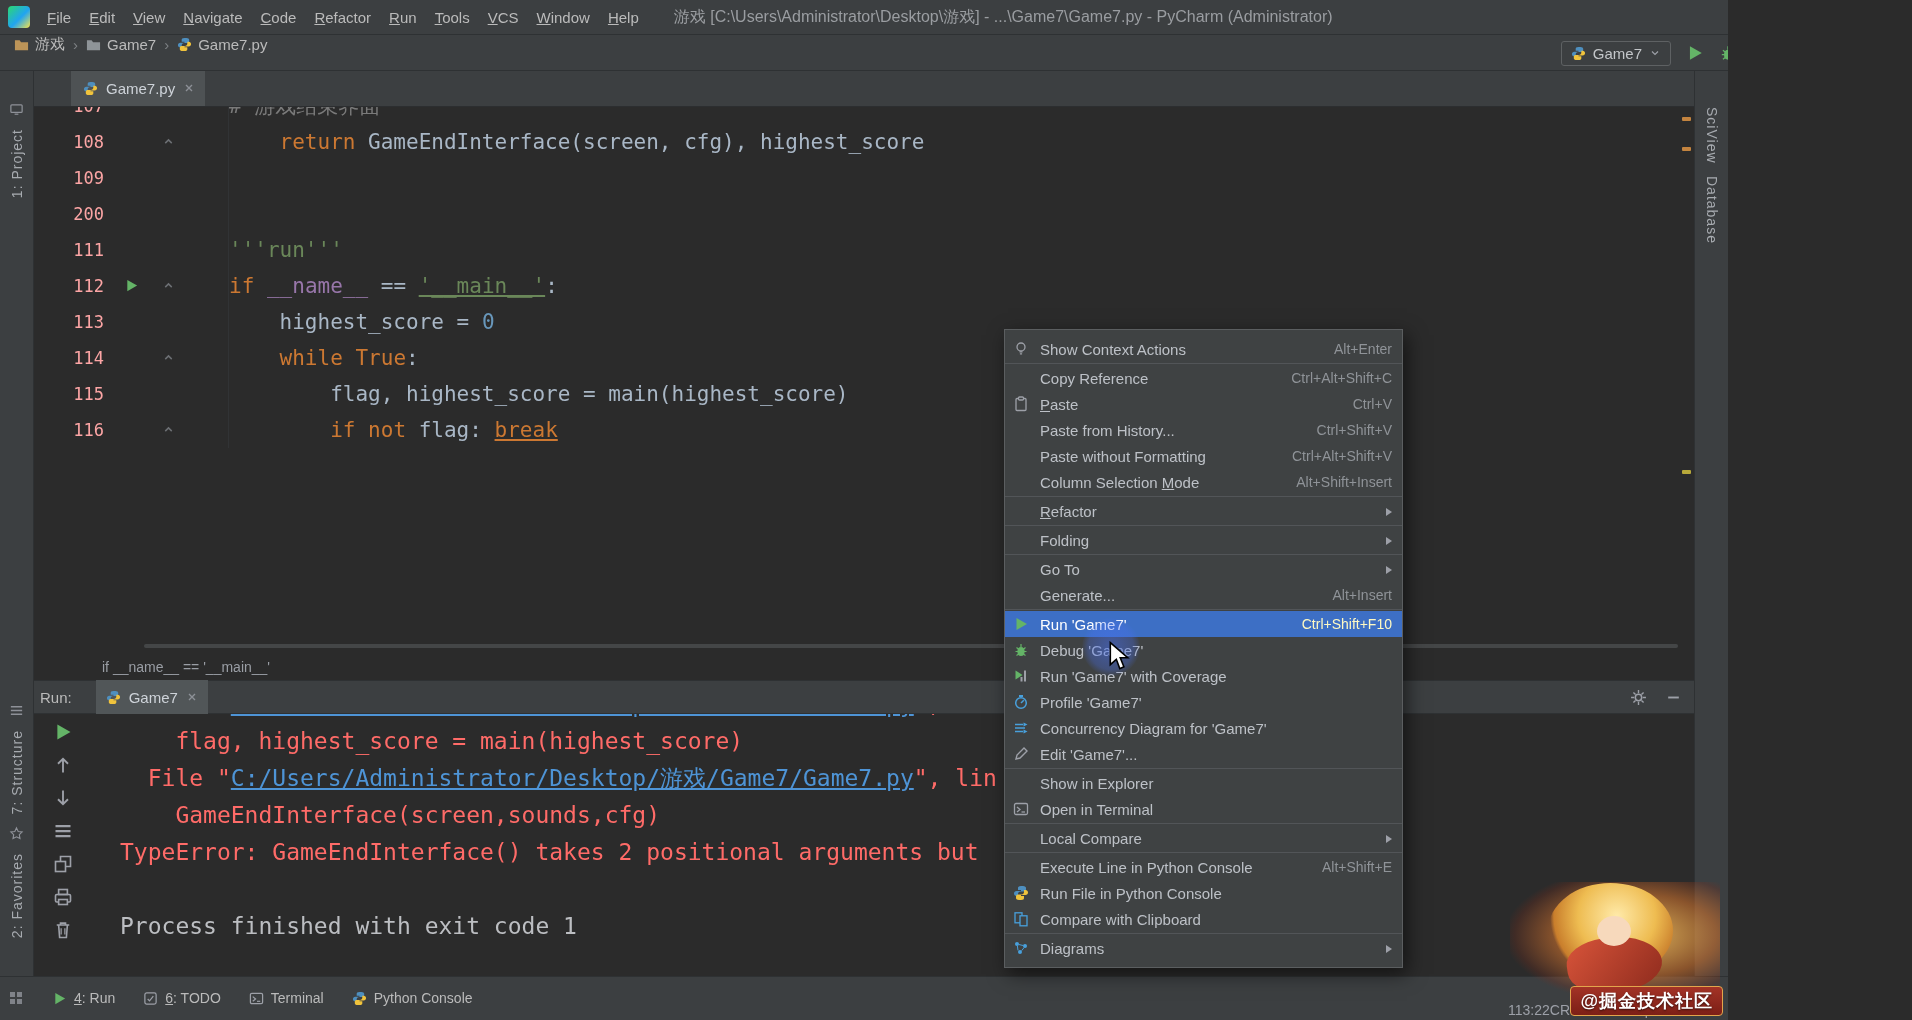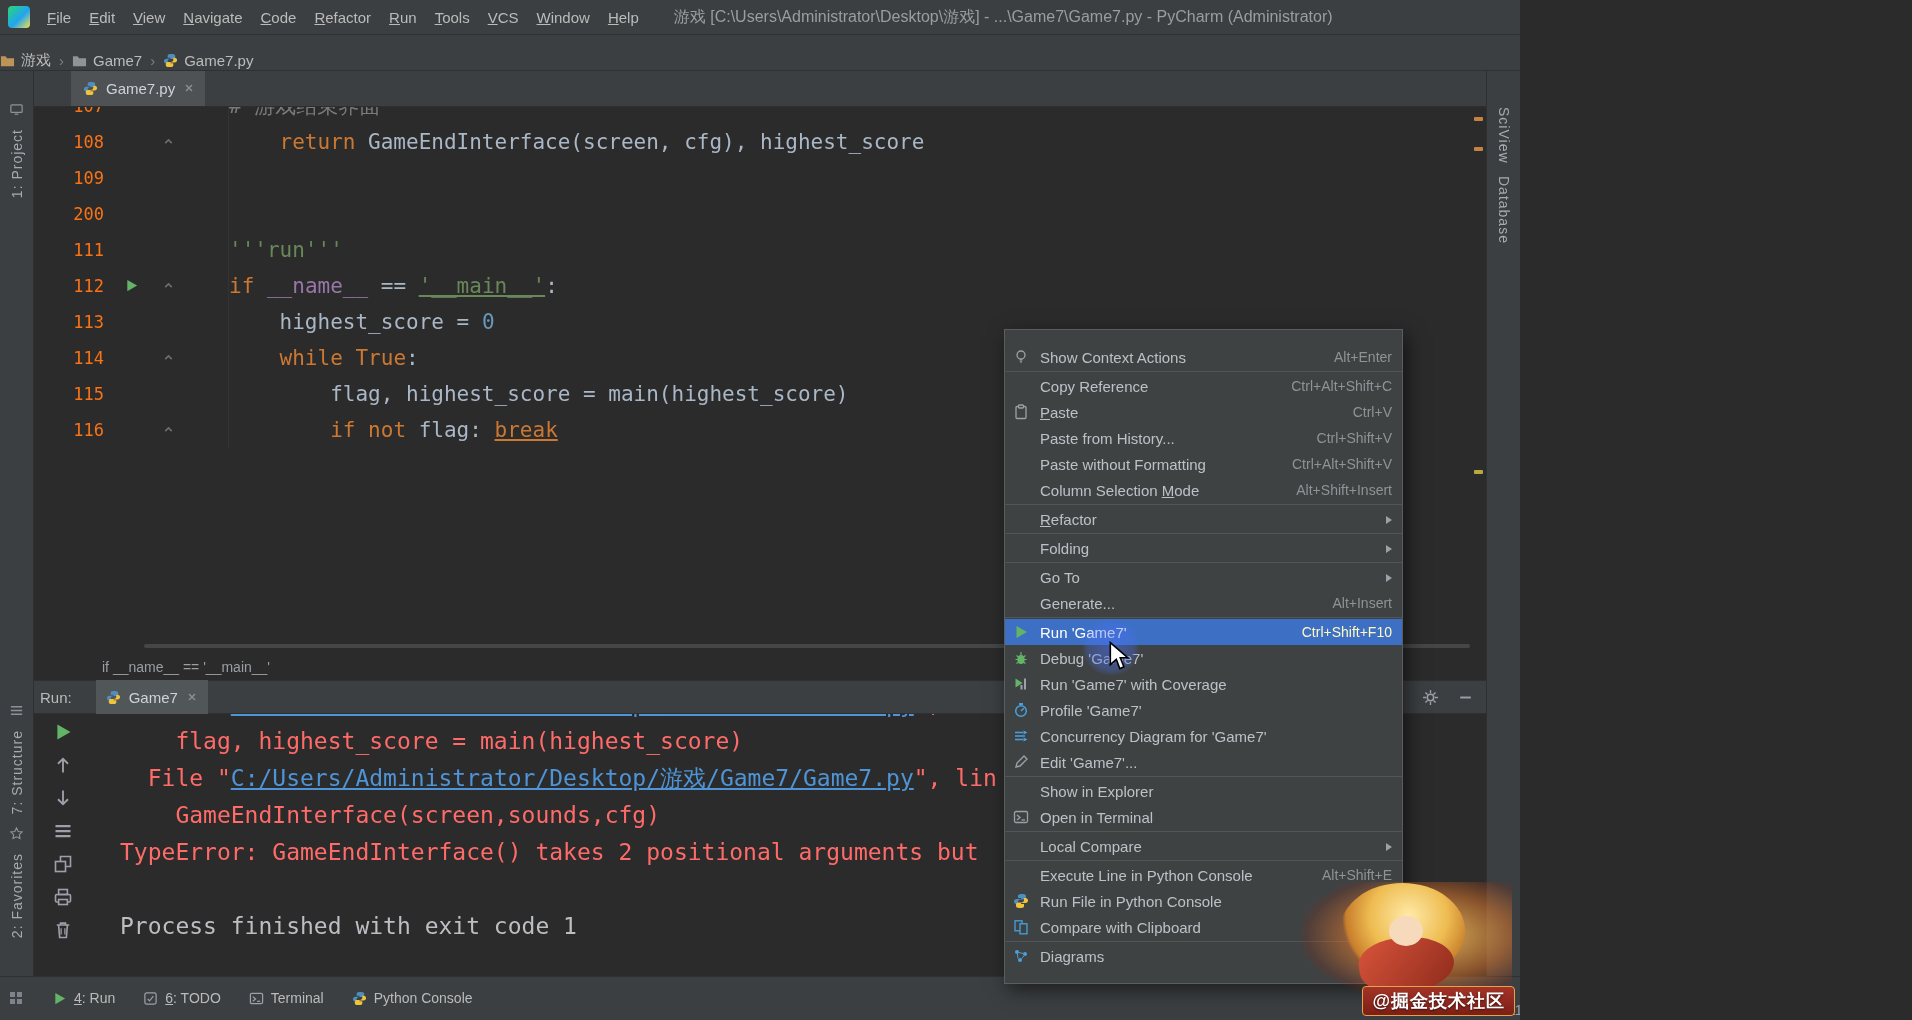--- a/index.html
+++ b/index.html
@@ -1,34 +1,34 @@
 <!DOCTYPE html>
 <html><head>
 <meta charset="utf-8">
 <style>
   *{margin:0;padding:0;box-sizing:border-box}
   html,body{width:1912px;height:1020px;overflow:hidden;background:#2b2b2b}
   body{font-family:"Liberation Sans",sans-serif;color:#bbbbbb;-webkit-font-smoothing:antialiased}
-  .page{position:relative;width:1520px;height:1020px;overflow:hidden;background:#2b2b2b}
+  .page{position:relative;width:1728px;height:1020px;overflow:hidden;background:#2b2b2b}
   .ic{display:inline-flex;width:16px;height:16px;flex:0 0 auto}
   .ic svg{width:100%;height:100%;display:block}
   u{text-decoration:underline}
 
   
   .titlebar{position:absolute;left:0;top:0;width:1912px;height:35px;background:#3c3f41;border-bottom:1px solid #2e3133;display:flex;align-items:center;padding-left:8px;z-index:20}
   .logo{width:22px;height:22px;border-radius:4px;background:linear-gradient(135deg,#2bd96f 0%,#21a4f1 55%,#f5e34b 100%);margin-right:8px}
   .menubar{display:flex;align-items:center}
   .menu-item{padding:0 9px;font-size:15px;color:#bbbbbb;white-space:nowrap}
   .win-title{margin-left:26px;font-size:16px;color:#9a9da1;white-space:nowrap}
   .win-controls{position:absolute;right:0;top:0;height:35px;display:flex}
   .win-btn{width:48px;height:35px;display:flex;align-items:center;justify-content:center;color:#b6b9bc}
   .win-btn .ic{width:14px;height:14px}
 
   
-  .navbar{position:absolute;left:0;top:35px;width:1912px;height:36px;background:#3c3f41;border-bottom:1px solid #2e3133;display:flex;align-items:flex-end;z-index:19}
+  .navbar{position:absolute;left:0;top:35px;width:1912px;height:36px;background:#3c3f41;border-bottom:1px solid #2e3133;display:flex;align-items:flex-start;padding-left:14px;z-index:19}
   .crumbs{display:flex;align-items:center;gap:6px;font-size:15px}
   .crumb{display:inline-flex;align-items:center;gap:6px;color:#bbbbbb}
   .crumb-sep{color:#7d8184;padding:0 2px}
   .run-cluster{position:absolute;right:10px;top:0;height:36px;display:flex;align-items:center;gap:15px}
   .run-config{display:flex;align-items:center;gap:7px;border:1px solid #5e6163;border-radius:3px;padding:3px 9px;font-size:15px;color:#c3c6c9}
   .nav-act{display:inline-flex;width:18px;height:18px}
   .nav-act svg{width:100%;height:100%}
   .dim{opacity:.4}
 
   
@@ -41,21 +41,21 @@
 
   
   .tabbar{position:absolute;left:34px;top:71px;right:34px;height:36px;background:#3c3f41;border-bottom:1px solid #2c2e30;display:flex;align-items:flex-end;z-index:14}
   .ed-tab{margin-left:37px;height:36px;background:#4e5254;display:flex;align-items:center;gap:8px;padding:0 10px 0 12px;font-size:15px;color:#ced3d9}
   .tab-close{width:12px;height:12px;opacity:.8}
 
   
   .editor{position:absolute;left:34px;top:107px;right:34px;height:546px;background:#2b2b2b;overflow:hidden;z-index:5}
   .ed-row{display:flex;height:36px;white-space:pre}
   .ed-row.first{margin-top:-19px}
-  .ed-num{width:70px;text-align:right;font:17px/36px "DejaVu Sans Mono",monospace;color:#f97316}
+  .ed-num{width:70px;text-align:right;font:17px/36px "DejaVu Sans Mono",monospace;color:#fca5a5}
   .ed-gut{width:125px;position:relative;border-right:1px solid #313335}
   .ed-gut .g-run{position:absolute;left:20px;top:10px;width:15px;height:15px}
   .ed-gut .g-fold{position:absolute;left:58px;top:11px;width:13px;height:13px;opacity:.75}
   .ed-code{font:21px/36px "DejaVu Sans Mono",monospace;color:#a9b7c6;white-space:pre}
   .cs.kw{color:#cc7832}
   .cs.str{color:#6a8759}
   .cs.num{color:#6897bb}
   .cs.com{color:#7a7a7a}
   .cs.dun{color:#9876aa}
   .cs.u{text-decoration:underline}
@@ -85,21 +85,21 @@
 
   
   .bottombar{position:absolute;left:0;bottom:0;width:1912px;height:44px;background:#3c3f41;border-top:1px solid #2e3133;z-index:16}
   .bb-row{position:absolute;left:8px;top:8px;height:26px;display:flex;align-items:center;gap:28px}
   .bb-item{display:inline-flex;align-items:center;gap:7px;font-size:14px;color:#bbbbbb}
   .bb-item .ic{width:15px;height:15px}
   .switcher{width:16px;height:16px;opacity:.7}
   .statusrow{position:absolute;left:1508px;bottom:2px;display:flex;font-size:14px;color:#9da0a8;white-space:nowrap}
 
   
-  .context-menu{position:absolute;left:1004px;top:329px;width:399px;background:#3f4243;border:1px solid #5b5e60;box-shadow:4px 6px 18px rgba(0,0,0,.55);padding:14px 0;z-index:50}
+  .context-menu{position:absolute;left:1004px;top:329px;width:399px;background:#3f4243;border:1px solid #5b5e60;box-shadow:4px 6px 18px rgba(0,0,0,.55);padding:6px 0;z-index:50}
   .cm-item{display:flex;align-items:center;height:26px;padding:0 10px 0 8px;color:#bdc1c7;font-size:15px;white-space:nowrap}
   .cm-item.sel{background:#3d6fc5;color:#ffffff}
   .cm-ic{width:20px;height:16px;display:inline-flex;margin-right:7px;flex:0 0 auto}
   .cm-ic svg{width:16px;height:16px}
   .cm-right{margin-left:auto;color:#8f9398;font-size:14px;padding-left:14px}
   .cm-item.sel .cm-right{color:#fef9c3}
   .cm-sep{height:1px;background:#525558;margin:1px 0}
   .tri{width:0;height:0;border-left:6px solid #9da0a8;border-top:4px solid transparent;border-bottom:4px solid transparent;display:inline-block}
 
   

